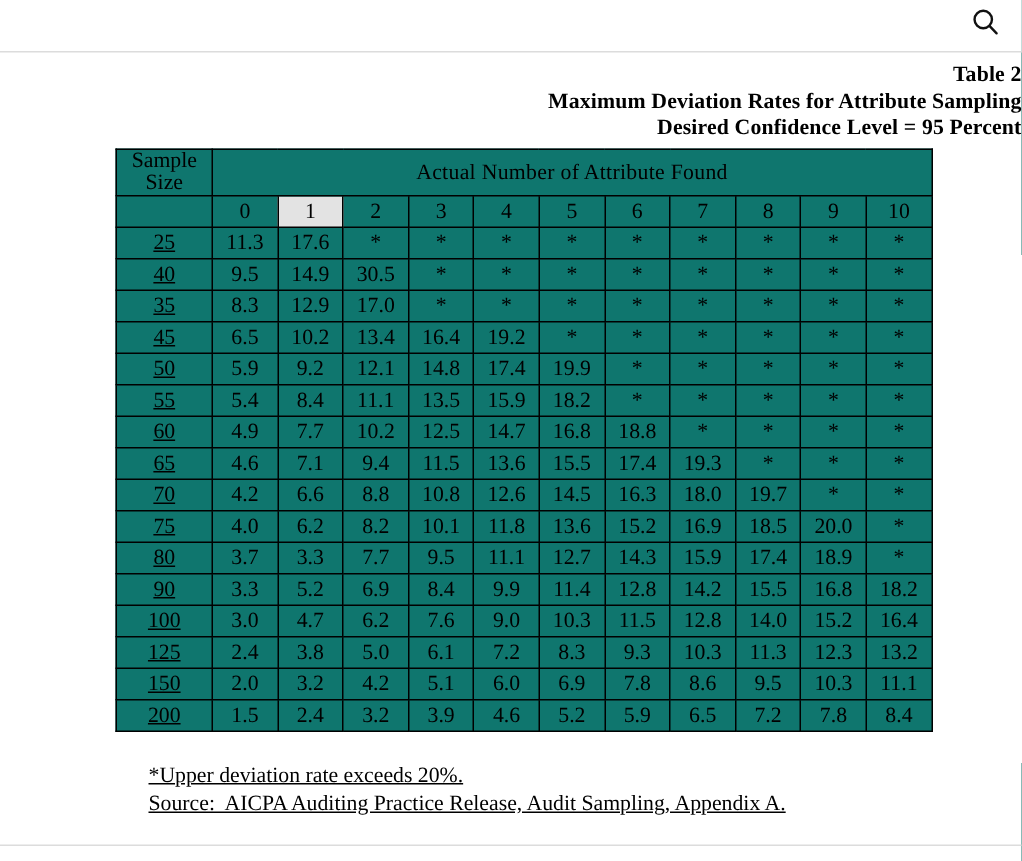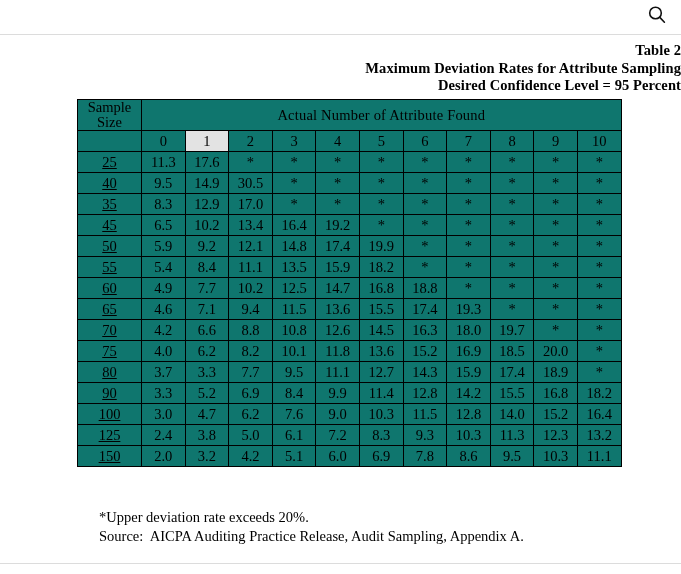--- a/index.html
+++ b/index.html
@@ -138,21 +138,21 @@
   }
 
   
   .notes {
     position: absolute;
     left: 99px;
     top: 472px;
     font-size: 14.5px;
     line-height: 19px;
   }
-  .note-line { display: block; white-space: pre; }
+  .note-line { display: block; white-space: pre; text-decoration: underline; }
 </style>
 </head>
 <body>
 
 <div class="topbar">
   <button class="search-icon-btn" aria-label="Search">
     <svg width="22" height="22" viewBox="0 0 22 22">
       <circle cx="9.5" cy="9" r="5.8" fill="none" stroke="#111111" stroke-width="1.6"></circle>
       <line x1="13.8" y1="13.4" x2="18.4" y2="18.2" stroke="#111111" stroke-width="1.6" stroke-linecap="round"></line>
     </svg>
@@ -412,20 +412,34 @@
             <td class="val">4.2</td>
             <td class="val">5.1</td>
             <td class="val">6.0</td>
             <td class="val">6.9</td>
             <td class="val">7.8</td>
             <td class="val">8.6</td>
             <td class="val">9.5</td>
             <td class="val">10.3</td>
             <td class="val">11.1</td>
           </tr>
+          <tr>
+            <td class="row-label">200</td>
+            <td class="val">1.5</td>
+            <td class="val">2.4</td>
+            <td class="val">3.2</td>
+            <td class="val">3.9</td>
+            <td class="val">4.6</td>
+            <td class="val">5.2</td>
+            <td class="val">5.9</td>
+            <td class="val">6.5</td>
+            <td class="val">7.2</td>
+            <td class="val">7.8</td>
+            <td class="val">8.4</td>
+          </tr>
         </tbody>
     </table>
   </div>
 
   <div class="notes">
     <span class="note-line">*Upper deviation rate exceeds 20%.</span>
     <span class="note-line">Source:  AICPA Auditing Practice Release, Audit Sampling, Appendix A.</span>
   </div>
 
 </div>

